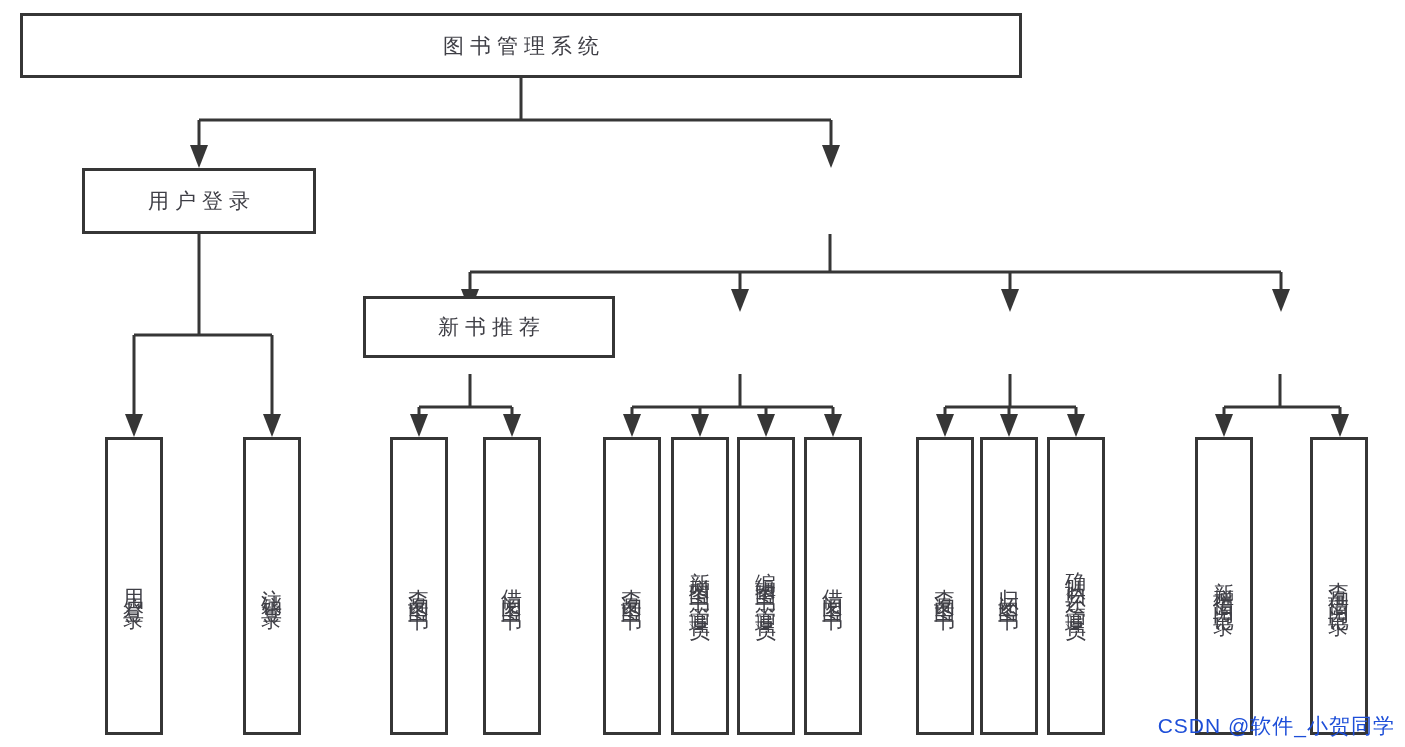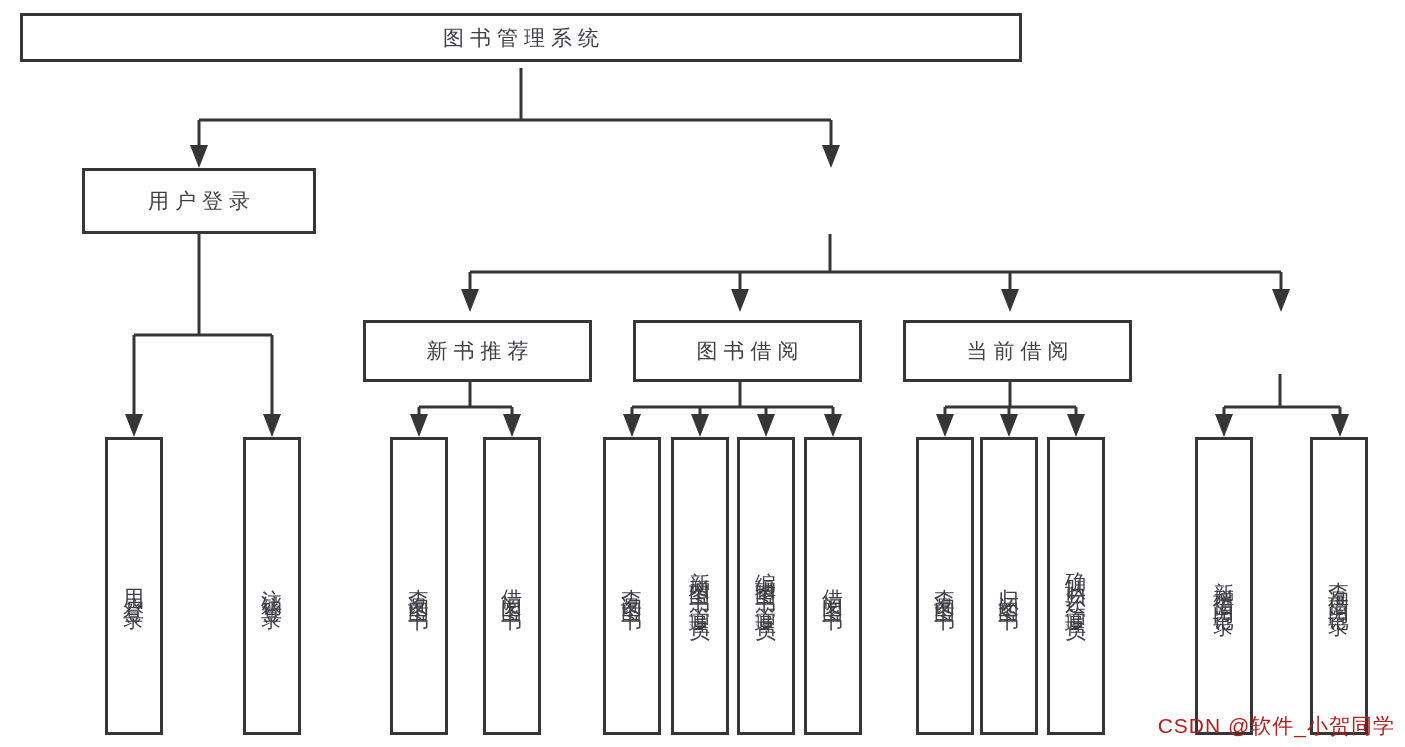--- a/index.html
+++ b/index.html
@@ -25,23 +25,23 @@
     position: absolute;
     box-sizing: border-box;
     background: #ffffff;
     border: 3px solid #363636;
     color: #3f3f46;
     display: flex;
     align-items: center;
     justify-content: center;
     z-index: 2;
   }
-  .root  { left: 20px;  top: 13px;  width: 1002px; height: 49px; }
+  .root  { left: 20px;  top: 13px;  width: 1002px; height: 65px; }
   .l2    { top: 168px; width: 234px; height: 66px; }
-  .l3    { top: 320px; width: 229px; height: 62px; justify-content: center; }
+  .l3    { top: 296px; width: 252px; height: 62px; justify-content: center; }
   .leaf  { top: 437px; width: 58px;  height: 298px; }
   .hlabel {
     font-size: 21px;
     letter-spacing: 6px;
     text-indent: 6px;
     white-space: nowrap;
   }
   .vtext {
     writing-mode: vertical-rl;
     text-orientation: mixed;
@@ -49,21 +49,21 @@
     letter-spacing: 7px;
     line-height: 1;
     white-space: nowrap;
   }
   .watermark {
     position: absolute;
     right: 10px;
     bottom: 7px;
     font-size: 21px;
     letter-spacing: 1px;
-    color: #b91c1c;
+    color: #1d4ed8;
     z-index: 3;
     white-space: nowrap;
   }
 </style>
 </head>
 <body>
 
 <div class="canvas">
 
   <svg class="connectors" width="1405" height="747" viewBox="0 0 1405 747">
@@ -110,26 +110,20 @@
     <span class="hlabel">图书管理系统</span>
   </div>
 
   <div class="box l2" style="left:82px">
     <span class="hlabel">用户登录</span>
   </div>
 
   <div class="box l3" style="left:363px">
     <span class="hlabel">新书推荐</span>
   </div>
-  <div class="box l3" style="left:633px">
-    <span class="hlabel">图书借阅</span>
-  </div>
-  <div class="box l3" style="left:903px">
-    <span class="hlabel">当前借阅</span>
-  </div>
 
   <div class="box leaf" style="left:105px">
     <span class="vtext">用户登录</span>
   </div>
   <div class="box leaf" style="left:243px">
     <span class="vtext">注销登录</span>
   </div>
 
   <div class="box leaf" style="left:390px">
     <span class="vtext">查询图书</span>

